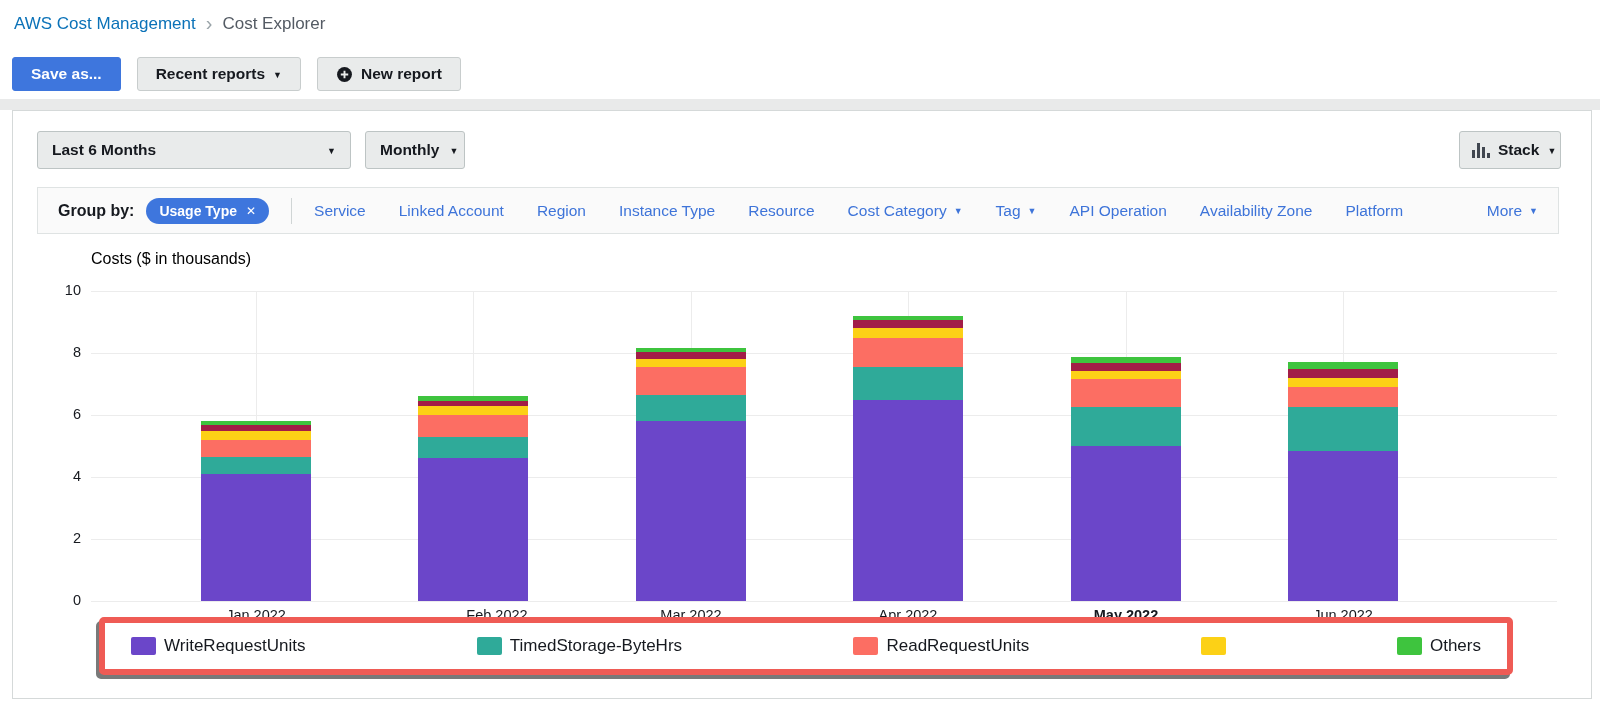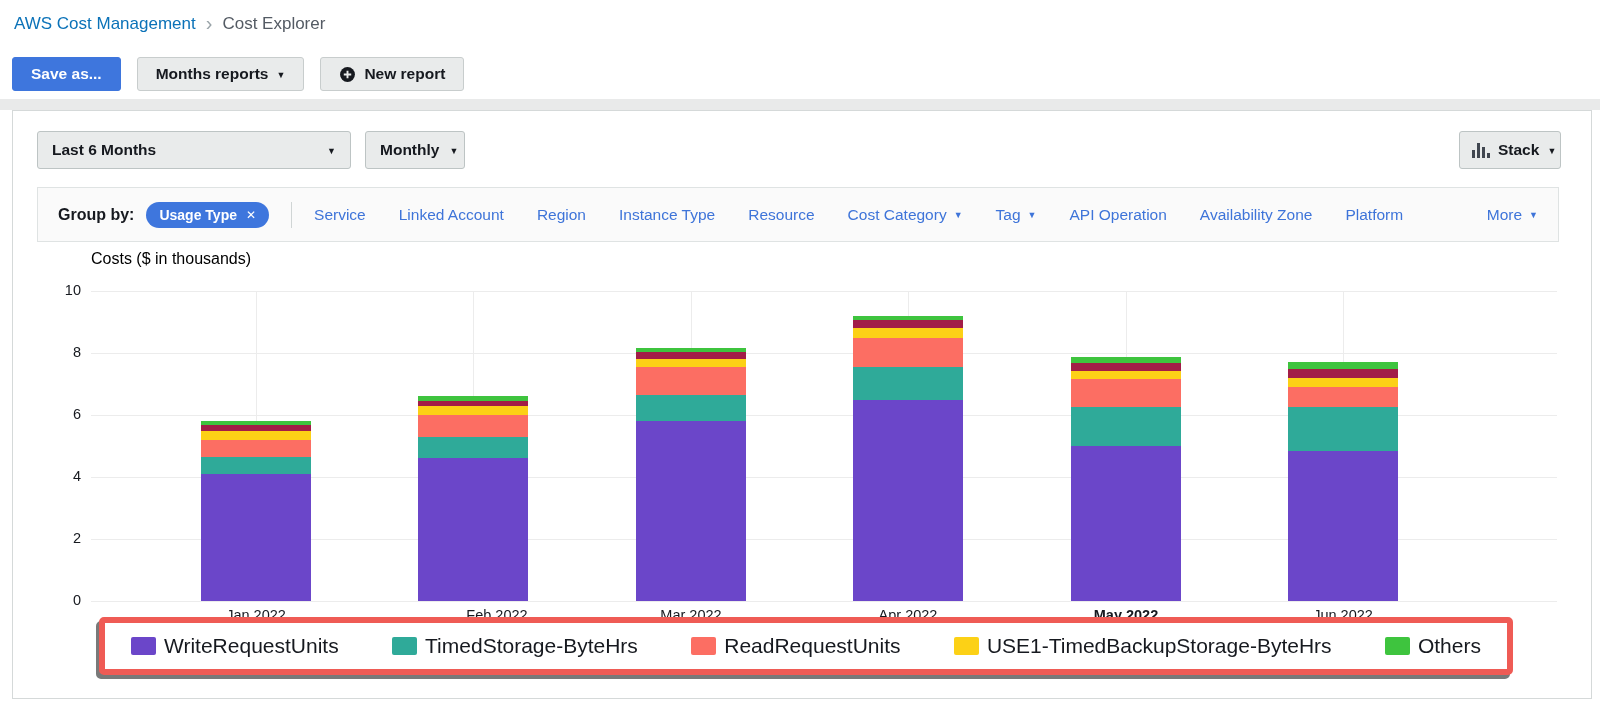--- a/index.html
+++ b/index.html
@@ -28,21 +28,21 @@
   .dd { position:absolute; height:38px; background:#e9ebeb; border:1px solid #bdc4c4; border-radius:3px;
     display:flex; align-items:center; font-size:15.5px; font-weight:700; padding:0 14px; cursor:pointer; }
   .dd .caret { margin-left:auto; }
   .dd-range { left:24px; top:20px; width:314px; }
   .dd-gran  { left:352px; top:20px; width:100px; gap:10px; }
   .dd-style { right:30px; top:20px; width:102px; gap:8px; padding:0 12px; }
   .stack-icon { display:flex; align-items:flex-end; gap:2px; height:15px; }
   .stack-icon i { width:3px; background:#414750; display:block; }
 
   
-  .groupby { position:absolute; left:24px; right:32px; top:76px; height:55px;
+  .groupby { position:absolute; left:24px; right:32px; top:76px; height:47px;
     background:#fafafa; border:1px solid #dfe3e3; display:flex; align-items:center; padding:0 20px; }
   .gb-label { font-size:16px; font-weight:700; margin-right:12px; }
   .chip { background:#3e76dd; color:#fff; border-radius:13px; height:26px; display:inline-flex;
     align-items:center; gap:9px; padding:0 13px; font-size:14px; font-weight:700; cursor:pointer; }
   .chip-x { font-size:12px; cursor:pointer; }
   .gb-div { width:1px; height:26px; background:#d0d5d5; margin:0 22px; }
   .gb-links { display:flex; align-items:center; gap:33px; flex:1; }
   .gb-link { color:#3e74d9; font-size:15.5px; cursor:pointer; display:inline-flex; align-items:center; gap:7px; white-space:nowrap; }
   .gb-more { margin-left:auto; }
 
@@ -56,37 +56,37 @@
   .xlabel { position:absolute; top:496px; width:120px; text-align:center; font-size:14.5px; color:#16191f; }
 
   
   .legend-box { position:absolute; left:86px; top:506px; width:1414px; height:58px;
     border:6px solid #ef5b55; border-radius:5px; background:transparent;
     filter:drop-shadow(-3px 4px 0 rgba(88,88,88,0.8)); }
   .legend-row { position:absolute; left:0; top:0; width:100%; height:100%; background:#fff;
     display:flex; align-items:center; justify-content:space-between; padding:0 26px; }
   .legend-item { display:flex; align-items:center; gap:8px; }
   .legend-swatch { width:25px; height:18px; border-radius:2px; flex:none; }
-  .legend-label { font-size:21px; color:#16191f; white-space:nowrap; }
+  .legend-label { font-size:17px; color:#16191f; white-space:nowrap; }
 </style>
 </head>
 <body>
 
 <div class="breadcrumb">
   <span class="bc-link">AWS Cost Management</span>
   <span class="bc-sep">›</span>
   <span class="bc-current">Cost Explorer</span>
 </div>
 
 <div class="toolbar">
   <button class="btn btn-primary">
     <span>Save as...</span>
   </button>
   <button class="btn btn-gray">
-    <span>Months reports</span>
+    <span>Recent reports</span>
     <span class="caret">▼</span>
   </button>
   <button class="btn btn-gray">
     <svg width="17" height="17" viewBox="0 0 16 16">
       <circle cx="8" cy="8" r="7" fill="#16191f"></circle>
       <path d="M8 4.5v7M4.5 8h7" stroke="#e9ebeb" stroke-width="1.8"></path>
     </svg>
     <span>New report</span>
   </button>
 </div>
@@ -211,21 +211,20 @@
         <div class="legend-item">
           <span class="legend-swatch" style="background: rgb(47, 170, 153);"></span>
           <span class="legend-label">TimedStorage-ByteHrs</span>
         </div>
         <div class="legend-item">
           <span class="legend-swatch" style="background: rgb(252, 110, 99);"></span>
           <span class="legend-label">ReadRequestUnits</span>
         </div>
         <div class="legend-item">
           <span class="legend-swatch" style="background: rgb(252, 209, 22);"></span>
-          <span class="legend-label">USE1-TimedBackupStorage-ByteHrs</span>
         </div>
         <div class="legend-item">
           <span class="legend-swatch" style="background: rgb(62, 196, 62);"></span>
           <span class="legend-label">Others</span>
         </div>
       </div>
   </div>
 </div>
 
 </body></html>

